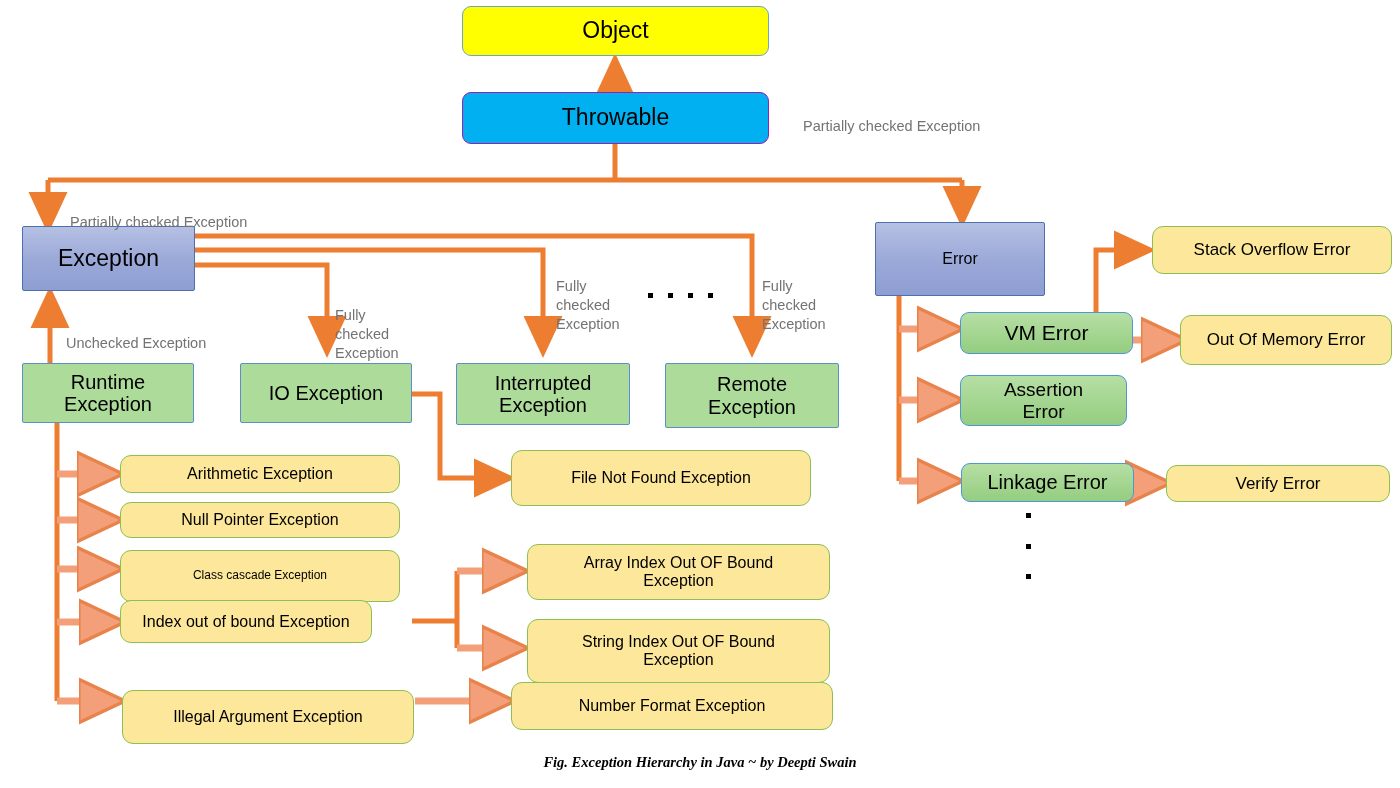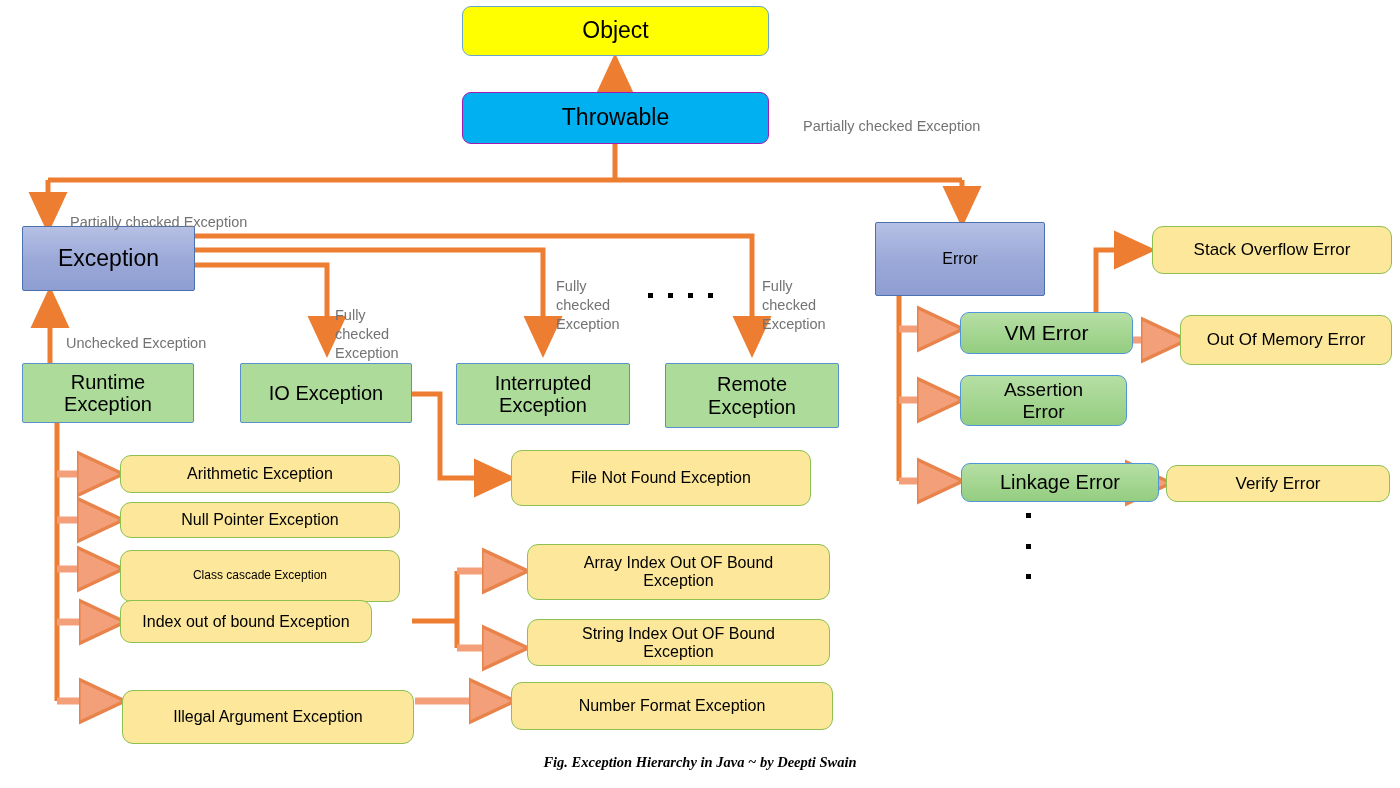--- a/index.html
+++ b/index.html
@@ -221,39 +221,39 @@
 
   <div class="node n-cream" style="left:511px; top:450px; width:300px; height:56px; font-size:16px;">
     <span>File Not Found Exception</span>
   </div>
 
   <div class="node n-cream" style="left:527px; top:544px; width:303px; height:56px; font-size:16px; white-space:pre-line;">
     <span>Array Index Out OF Bound
 Exception</span>
   </div>
 
-  <div class="node n-cream" style="left:527px; top:619px; width:303px; height:47px; font-size:16px; white-space:pre-line;">
+  <div class="node n-cream" style="left:527px; top:619px; width:303px; height:64px; font-size:16px; white-space:pre-line;">
     <span>String Index Out OF Bound
 Exception</span>
   </div>
 
   <div class="node n-cream" style="left:511px; top:682px; width:322px; height:48px; font-size:16px;">
     <span>Number Format Exception</span>
   </div>
 
   <div class="node n-green-round" style="left:960px; top:312px; width:173px; height:42px; font-size:21px;">
     <span>VM Error</span>
   </div>
 
   <div class="node n-green-round" style="left:960px; top:375px; width:167px; height:51px; font-size:19px; white-space:pre-line;">
     <span>Assertion
 Error</span>
   </div>
 
-  <div class="node n-green-round" style="left:961px; top:463px; width:198px; height:39px; font-size:20px;">
+  <div class="node n-green-round" style="left:961px; top:463px; width:173px; height:39px; font-size:20px;">
     <span>Linkage Error</span>
   </div>
 
   <div class="node n-cream" style="left:1152px; top:226px; width:240px; height:48px; font-size:17px;">
     <span>Stack Overflow Error</span>
   </div>
 
   <div class="node n-cream" style="left:1180px; top:315px; width:212px; height:50px; font-size:17px;">
     <span>Out Of Memory Error</span>
   </div>

